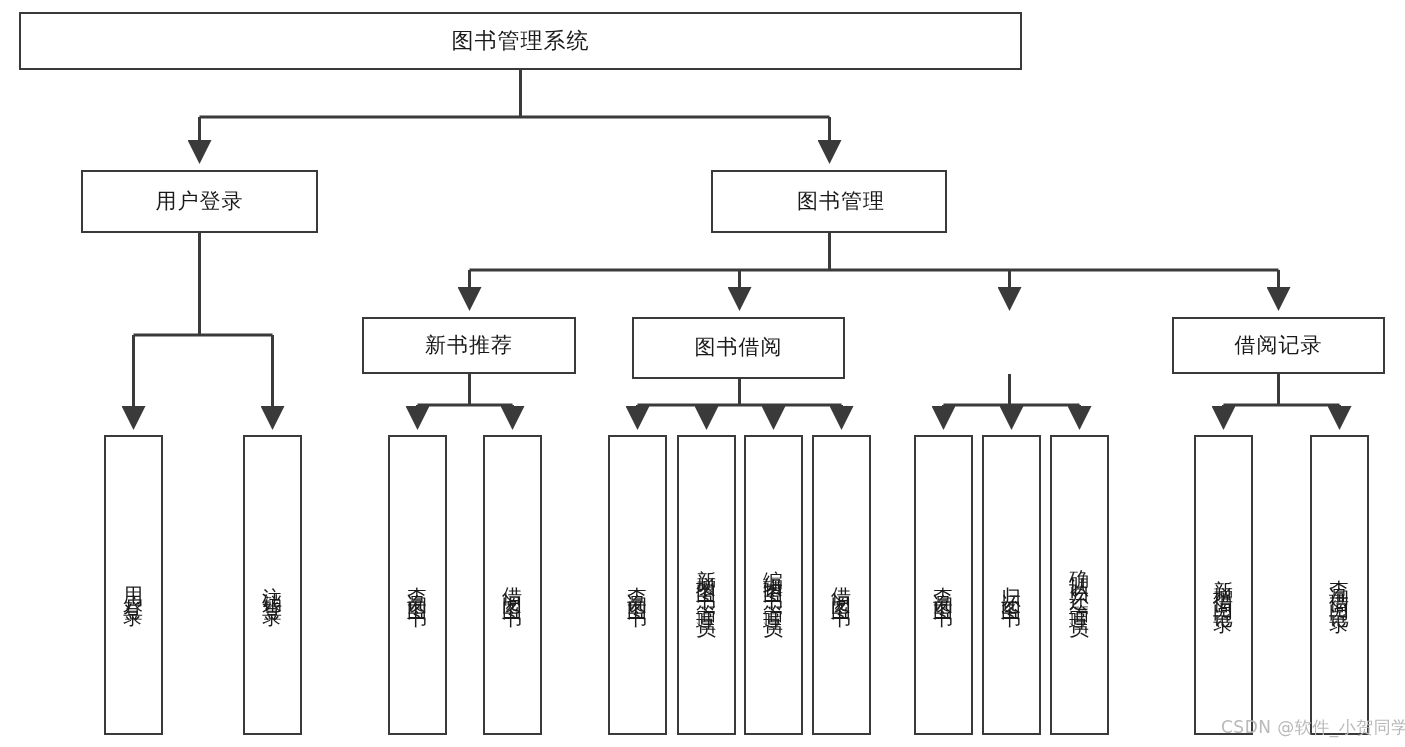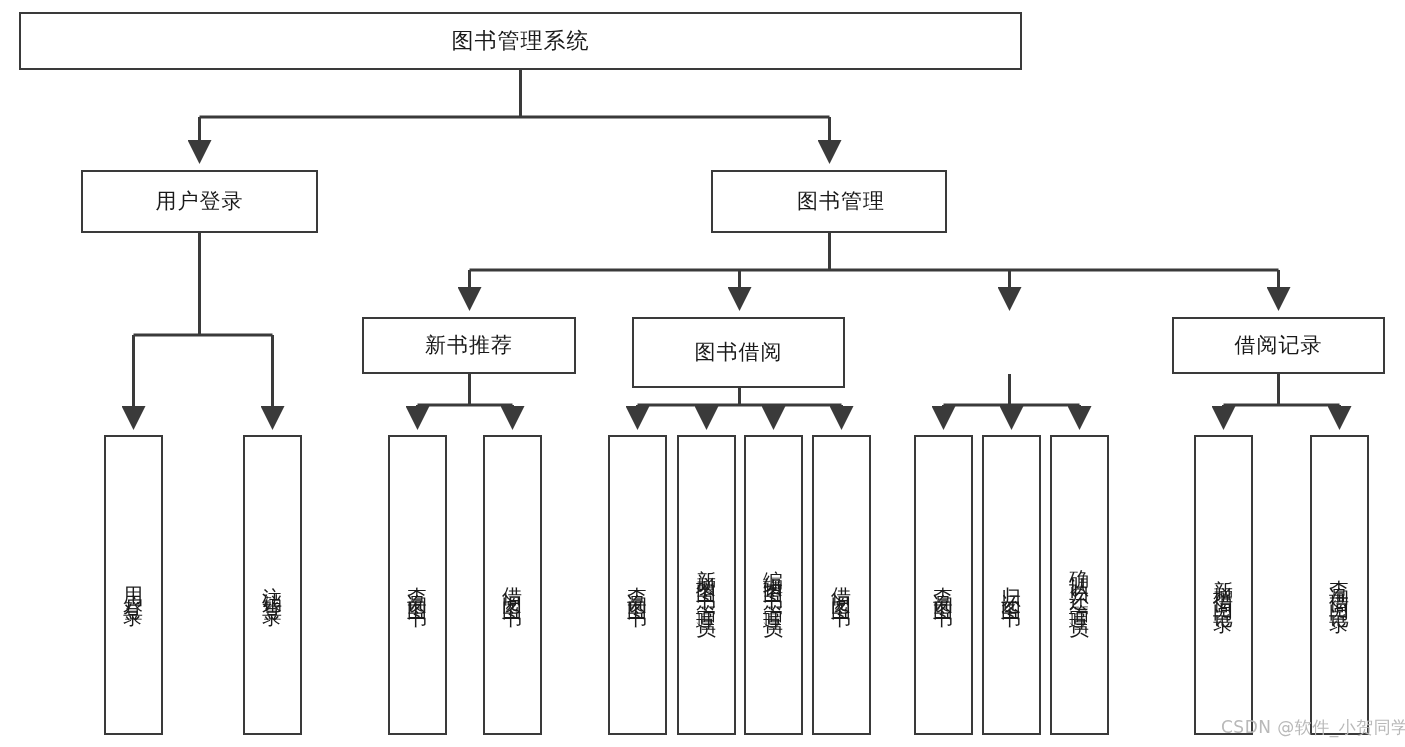--- a/index.html
+++ b/index.html
@@ -119,21 +119,21 @@
       <path d="M 1339.5 405 L 1339.5 426" marker-end="url(#arrow)"></path>
     </g>
   </svg>
 
   <div class="node horiz" id="root-node" style="left: 19px; top: 12px; width: 1003px; height: 58px;">图书管理系统</div>
 
   <div class="node horiz" style="left: 81px; top: 170px; width: 237px; height: 63px;">用户登录</div>
   <div class="node horiz" style="left: 711px; top: 170px; width: 236px; height: 63px; padding-left: 24px;">图书管理</div>
 
   <div class="node horiz" style="left: 362px; top: 317px; width: 214px; height: 57px;">新书推荐</div>
-  <div class="node horiz" style="left: 632px; top: 317px; width: 213px; height: 71px;">图书借阅</div>
+  <div class="node horiz" style="left: 632px; top: 317px; width: 213px; height: 62px;">图书借阅</div>
   <div class="node horiz" style="left: 1172px; top: 317px; width: 213px; height: 57px;">借阅记录</div>
 
   <div class="node vert" style="left: 104px; top: 435px; width: 59px; height: 300px;">
     <span class="vtext">用户登录</span>
   </div>
   <div class="node vert" style="left: 243px; top: 435px; width: 59px; height: 300px;">
     <span class="vtext">注销登录</span>
   </div>
   <div class="node vert" style="left: 388px; top: 435px; width: 59px; height: 300px;">
     <span class="vtext">查询图书</span>

